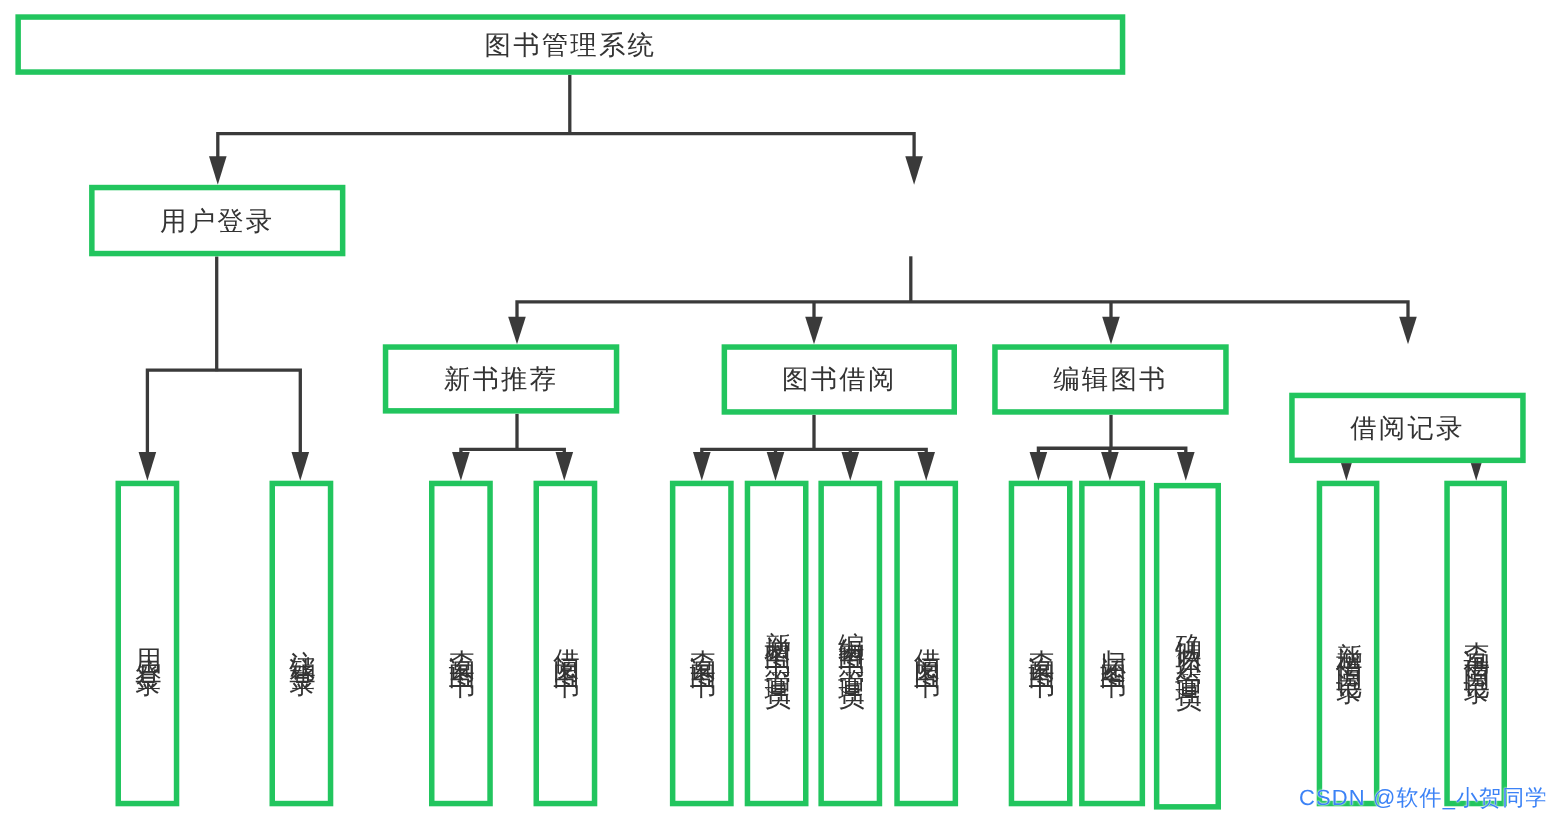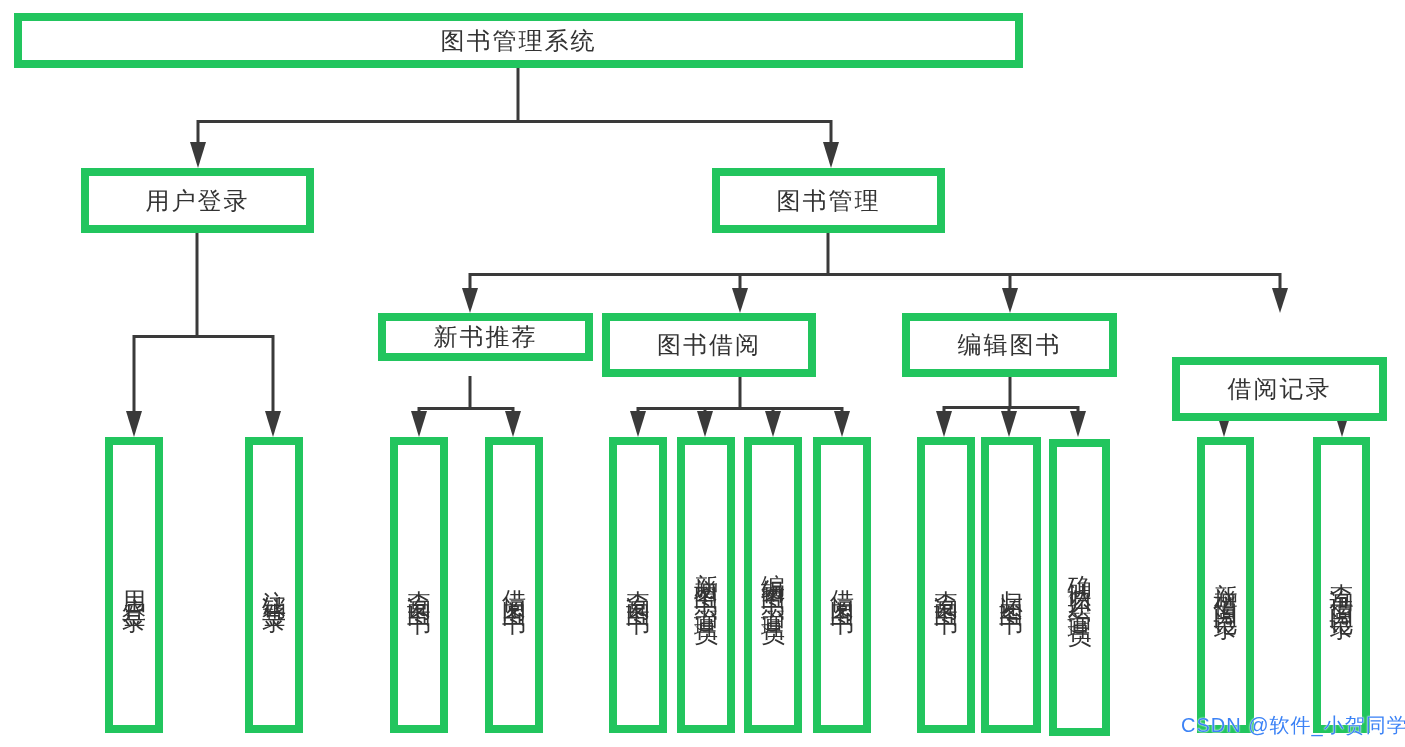--- a/index.html
+++ b/index.html
@@ -2,21 +2,21 @@
 <html><head>
 <meta charset="utf-8">
 <style>
   html,body{margin:0;padding:0;background:#fff;}
   .canvas{
     position:relative;width:1405px;height:747px;background:#ffffff;
     font-family:"Liberation Sans", sans-serif;overflow:hidden;
   }
   svg.wires{position:absolute;left:0;top:0;z-index:1;}
   .box{
-    position:absolute;box-sizing:border-box;border:8px solid #22c55e;
+    position:absolute;box-sizing:border-box;border:5px solid #22c55e;
     background:#fff;display:flex;align-items:center;justify-content:center;
     color:#333;z-index:2;
   }
   .h{font-size:24px;letter-spacing:2px;white-space:nowrap;}
   .v{
     writing-mode:vertical-rl;text-orientation:mixed;
     font-size:24px;letter-spacing:7px;line-height:1;
   }
   .wm{
     position:absolute;left:1181px;top:712px;z-index:4;
@@ -77,24 +77,23 @@
       <polygon points="1001,411 1017,411 1009,437"></polygon>
       <polygon points="1070,411 1086,411 1078,437"></polygon>
       <polygon points="1216,411 1232,411 1224,437"></polygon>
       <polygon points="1334,411 1350,411 1342,437"></polygon>
     </g>
   </svg>
 
   <div class="box h" style="left:14px;top:13px;width:1009px;height:55px;">图书管理系统</div>
 
   <div class="box h" style="left:81px;top:168px;width:233px;height:65px;">用户登录</div>
-  <div class="box h" style="left:712px;top:168px;width:233px;height:65px;">图书管理</div>
 
-  <div class="box h" style="left:378px;top:313px;width:215px;height:48px;">新书推荐</div>
-  <div class="box h" style="left:602px;top:313px;width:214px;height:64px;">图书借阅</div>
+  <div class="box h" style="left:348px;top:313px;width:215px;height:63px;">新书推荐</div>
+  <div class="box h" style="left:656px;top:313px;width:214px;height:64px;">图书借阅</div>
   <div class="box h" style="left:902px;top:313px;width:215px;height:64px;">编辑图书</div>
   <div class="box h" style="left:1172px;top:313px;width:215px;height:64px;margin-top:44px;">借阅记录</div>
 
   <div class="box v" style="left:105px;top:437px;width:58px;height:296px;">用户登录</div>
   <div class="box v" style="left:245px;top:437px;width:58px;height:296px;">注销登录</div>
 
   <div class="box v" style="left:390px;top:437px;width:58px;height:296px;">查询图书</div>
   <div class="box v" style="left:485px;top:437px;width:58px;height:296px;">借阅图书</div>
 
   <div class="box v" style="left:609px;top:437px;width:58px;height:296px;">查询图书</div>

